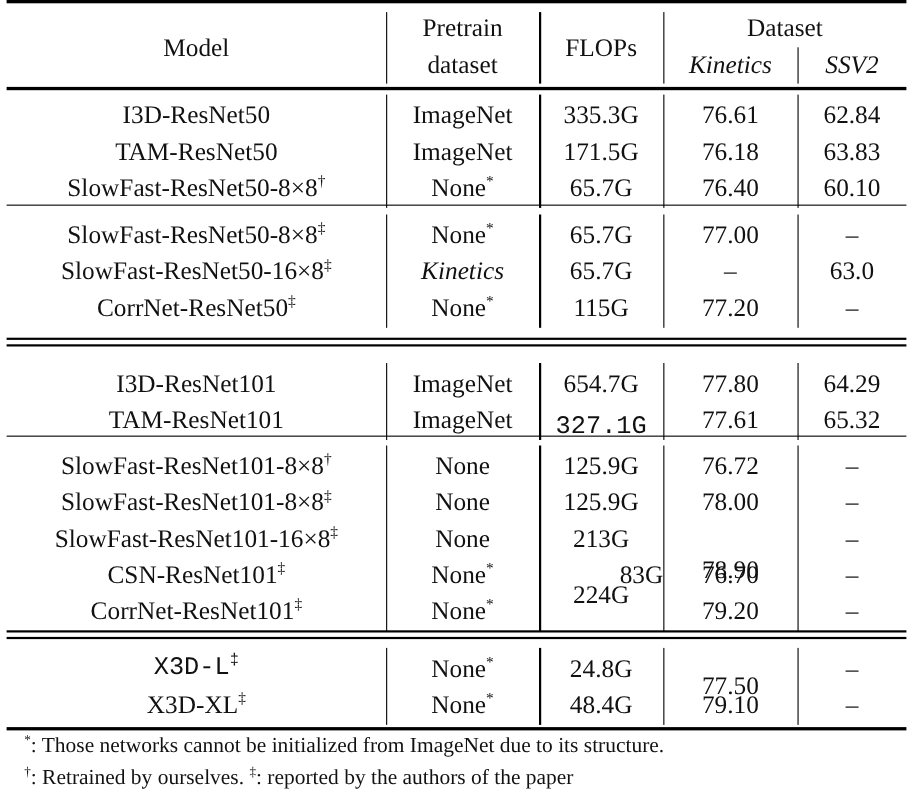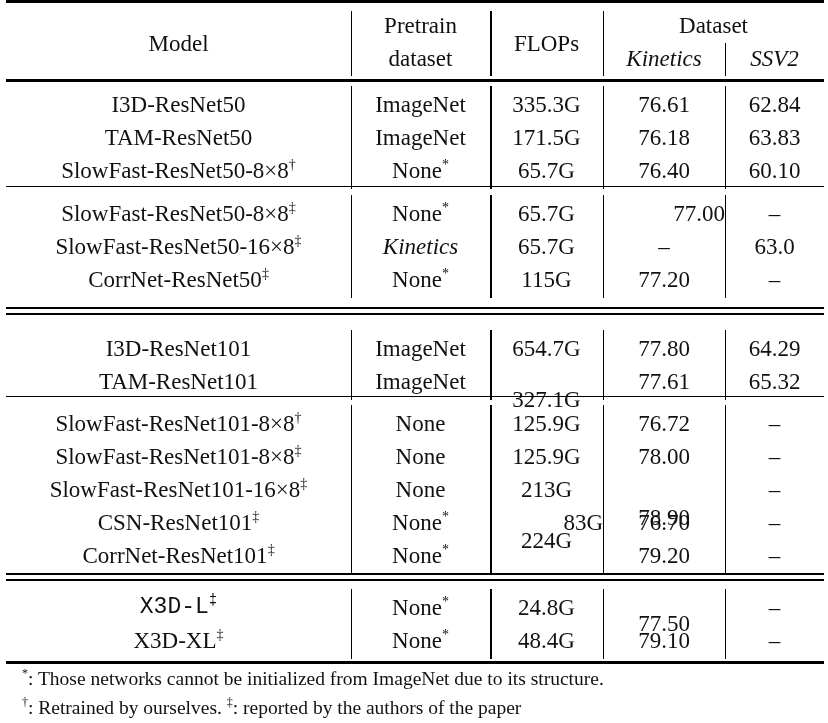--- a/index.html
+++ b/index.html
@@ -49,21 +49,21 @@
     <div class="cell" style="left: 597px; width: 122px; top: 154px;"><span>76.40</span></div>
     <div class="cell" style="left: 719px; width: 99px; top: 154px;"><span>60.10</span></div>
     <div class="vline" style="left: 345px; width: 1px; top: 86px; height: 103px;"></div>
     <div class="vline" style="left: 484px; width: 2px; top: 86px; height: 103px;"></div>
     <div class="vline" style="left: 597px; width: 1px; top: 86px; height: 103px;"></div>
     <div class="vline" style="left: 719px; width: 1px; top: 86px; height: 103px;"></div>
     <div class="hline" style="top: 186px; height: 1px;"></div>
     <div class="cell" style="left: 0px; width: 345px; top: 197px;"><span>SlowFast-ResNet50-8×8</span><sup>‡</sup></div>
     <div class="cell" style="left: 345px; width: 139px; top: 197px;"><span>None</span><sup>*</sup></div>
     <div class="cell" style="left: 484px; width: 113px; top: 197px;"><span>65.7G</span></div>
-    <div class="cell" style="left: 597px; width: 122px; top: 197px; text-align: right;"><span>77.00</span></div>
+    <div class="cell" style="left: 597px; width: 122px; top: 197px;"><span>77.00</span></div>
     <div class="cell" style="left: 719px; width: 99px; top: 197px;"><span>–</span></div>
     <div class="cell" style="left: 0px; width: 345px; top: 230px;"><span>SlowFast-ResNet50-16×8</span><sup>‡</sup></div>
     <div class="cell" style="left: 345px; width: 139px; top: 230px;"><span class="it">Kinetics</span><sup></sup></div>
     <div class="cell" style="left: 484px; width: 113px; top: 230px;"><span>65.7G</span></div>
     <div class="cell" style="left: 597px; width: 122px; top: 230px;"><span>–</span></div>
     <div class="cell" style="left: 719px; width: 99px; top: 230px;"><span>63.0</span></div>
     <div class="cell" style="left: 0px; width: 345px; top: 263px;"><span>CorrNet-ResNet50</span><sup>‡</sup></div>
     <div class="cell" style="left: 345px; width: 139px; top: 263px;"><span>None</span><sup>*</sup></div>
     <div class="cell" style="left: 484px; width: 113px; top: 263px;"><span>115G</span></div>
     <div class="cell" style="left: 597px; width: 122px; top: 263px;"><span>77.20</span></div>
@@ -74,21 +74,21 @@
     <div class="vline" style="left: 719px; width: 1px; top: 195px; height: 103px;"></div>
     <div class="hline" style="top: 307px; height: 2px;"></div>
     <div class="hline" style="top: 313px; height: 2px;"></div>
     <div class="cell" style="left: 0px; width: 345px; top: 332px;"><span>I3D-ResNet101</span><sup></sup></div>
     <div class="cell" style="left: 345px; width: 139px; top: 332px;"><span>ImageNet</span><sup></sup></div>
     <div class="cell" style="left: 484px; width: 113px; top: 332px;"><span>654.7G</span></div>
     <div class="cell" style="left: 597px; width: 122px; top: 332px;"><span>77.80</span></div>
     <div class="cell" style="left: 719px; width: 99px; top: 332px;"><span>64.29</span></div>
     <div class="cell" style="left: 0px; width: 345px; top: 365px;"><span>TAM-ResNet101</span><sup></sup></div>
     <div class="cell" style="left: 345px; width: 139px; top: 365px;"><span>ImageNet</span><sup></sup></div>
-    <div class="cell" style="left: 484px; width: 113px; top: 383px;"><span>327.1G</span></div>
+    <div class="cell" style="left: 484px; width: 113px; top: 372px; font-family: Liberation Mono, monospace;"><span>327.1G</span></div>
     <div class="cell" style="left: 597px; width: 122px; top: 365px;"><span>77.61</span></div>
     <div class="cell" style="left: 719px; width: 99px; top: 365px;"><span>65.32</span></div>
     <div class="vline" style="left: 345px; width: 1px; top: 330px; height: 70px;"></div>
     <div class="vline" style="left: 484px; width: 2px; top: 330px; height: 70px;"></div>
     <div class="vline" style="left: 597px; width: 1px; top: 330px; height: 70px;"></div>
     <div class="vline" style="left: 719px; width: 1px; top: 330px; height: 70px;"></div>
     <div class="hline" style="top: 396px; height: 1px;"></div>
     <div class="cell" style="left: 0px; width: 345px; top: 407px;"><span>SlowFast-ResNet101-8×8</span><sup>†</sup></div>
     <div class="cell" style="left: 345px; width: 139px; top: 407px;"><span>None</span><sup></sup></div>
     <div class="cell" style="left: 484px; width: 113px; top: 407px;"><span>125.9G</span></div>

